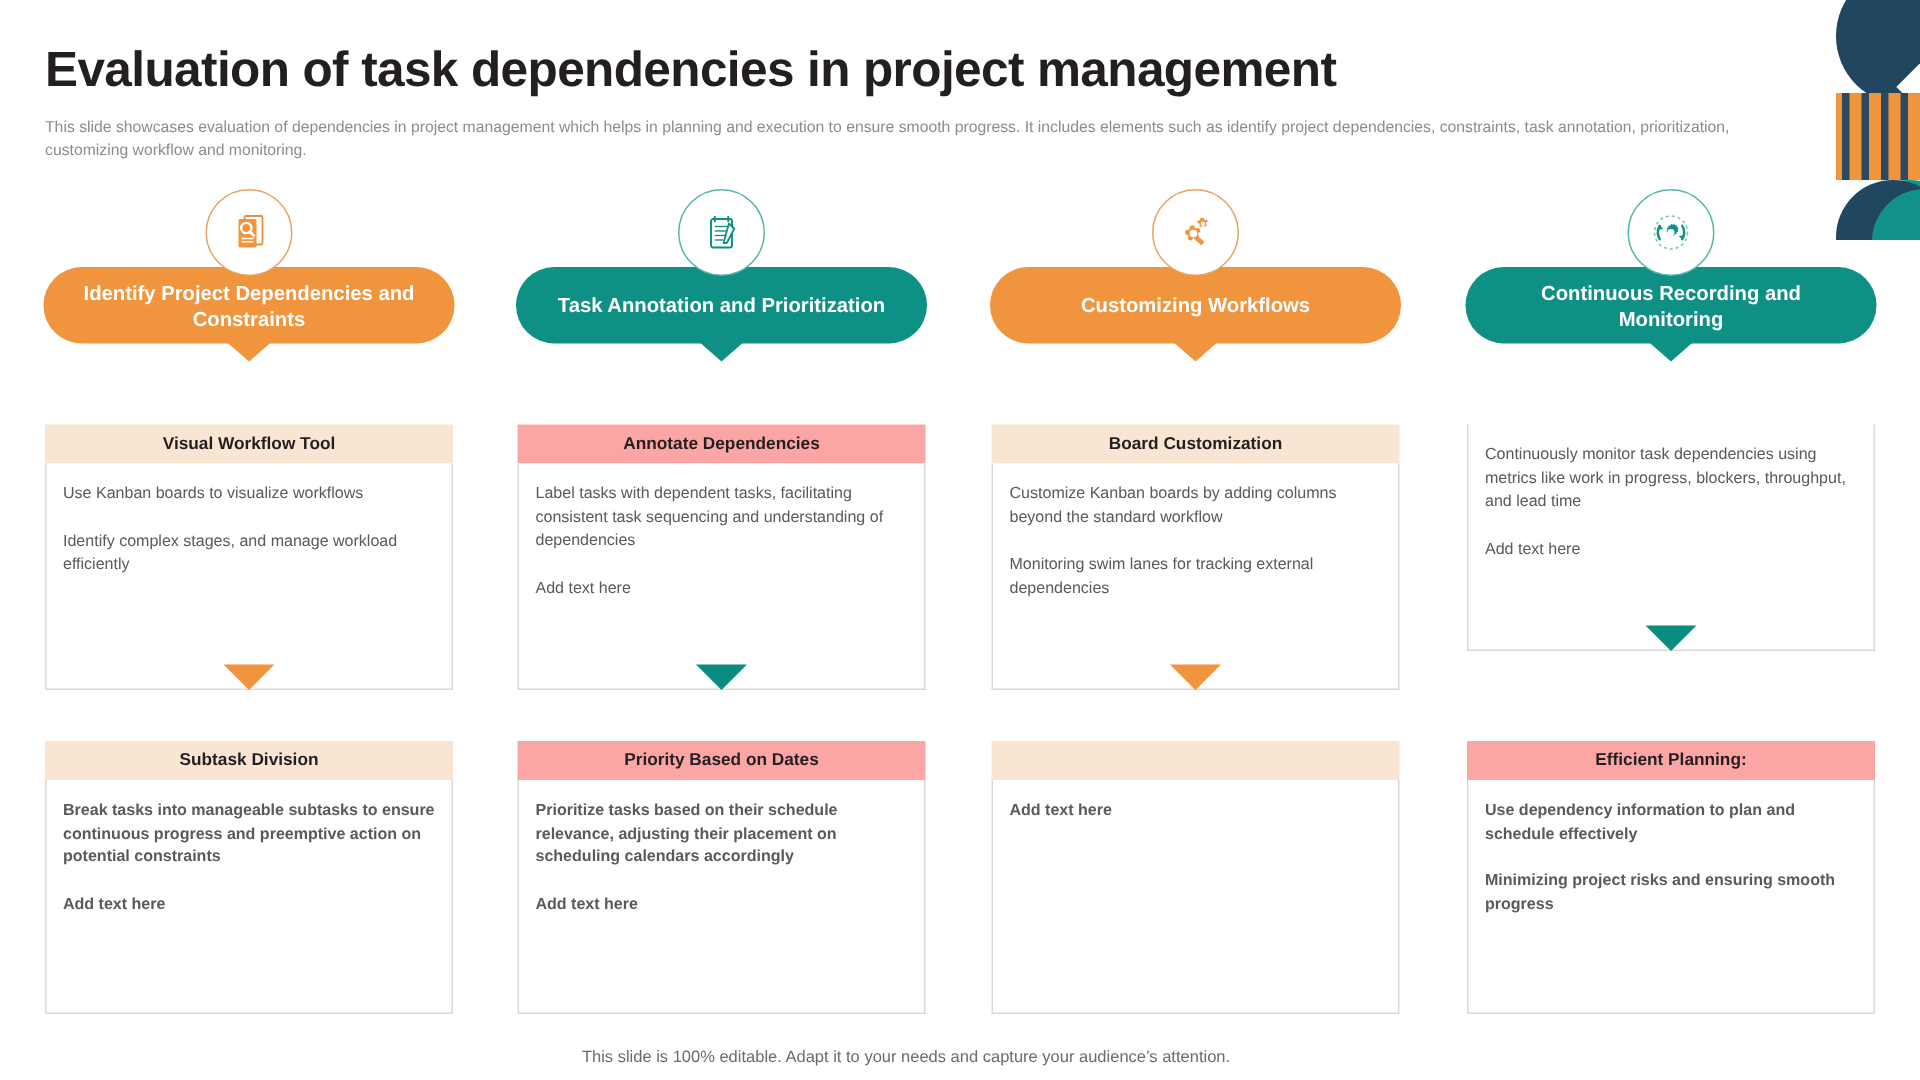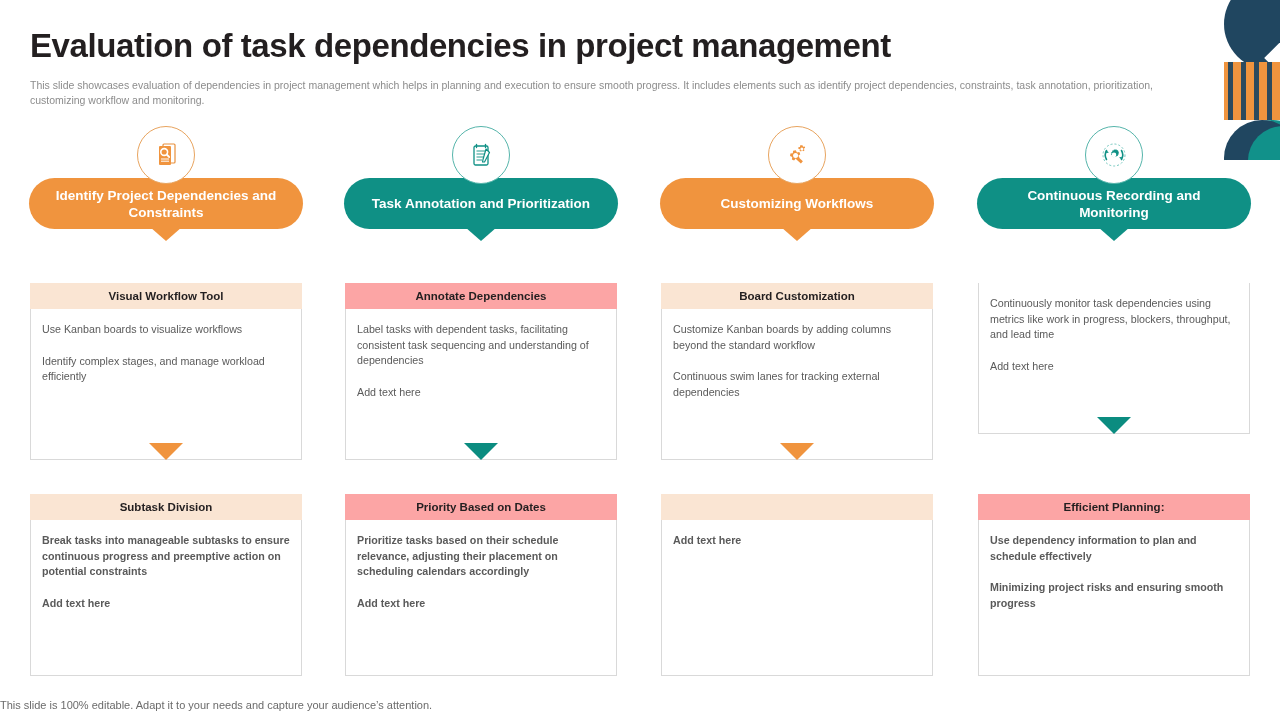--- a/index.html
+++ b/index.html
@@ -96,21 +96,21 @@
     position: absolute; left: 50%; transform: translateX(-50%);
     bottom: -1px; width: 0; height: 0;
     border-left: 17px solid transparent; border-right: 17px solid transparent;
   }
   .card-arrow.orange { border-top: 17px solid #f0943e; }
   .card-arrow.teal { border-top: 17px solid #0b8c80; }
 
   
   .footer {
     position: absolute; left: 0; top: 699px; width: 1208px;
-    font-size: 11px; color: #6b6b6b;
+    text-align: center; font-size: 11px; color: #6b6b6b;
   }
 </style>
 </head>
 <body>
 
 <div class="slide">
 
   <div class="deco">
     <div class="deco-halfdisc"></div>
     <div class="deco-white-notch"></div>
@@ -216,21 +216,21 @@
       </div>
       <div class="pill orange">
         <span>Customizing Workflows</span>
       </div>
       <div class="pill-tip orange"></div>
 
       <div class="card row1">
         <div class="card-head orange">Board Customization</div>
         <div class="card-body">
           <div class="card-line">Customize Kanban boards by adding columns beyond the standard workflow</div>
-          <div class="card-line">Continuous swim lanes for tracking external dependencies</div>
+          <div class="card-line">Monitoring swim lanes for tracking external dependencies</div>
           <div class="card-arrow orange"></div>
         </div>
       </div>
 
       <div class="card row2">
         <div class="card-head orange"></div>
         <div class="card-body">
           <div class="card-line">Add text here</div>
         </div>
       </div>

